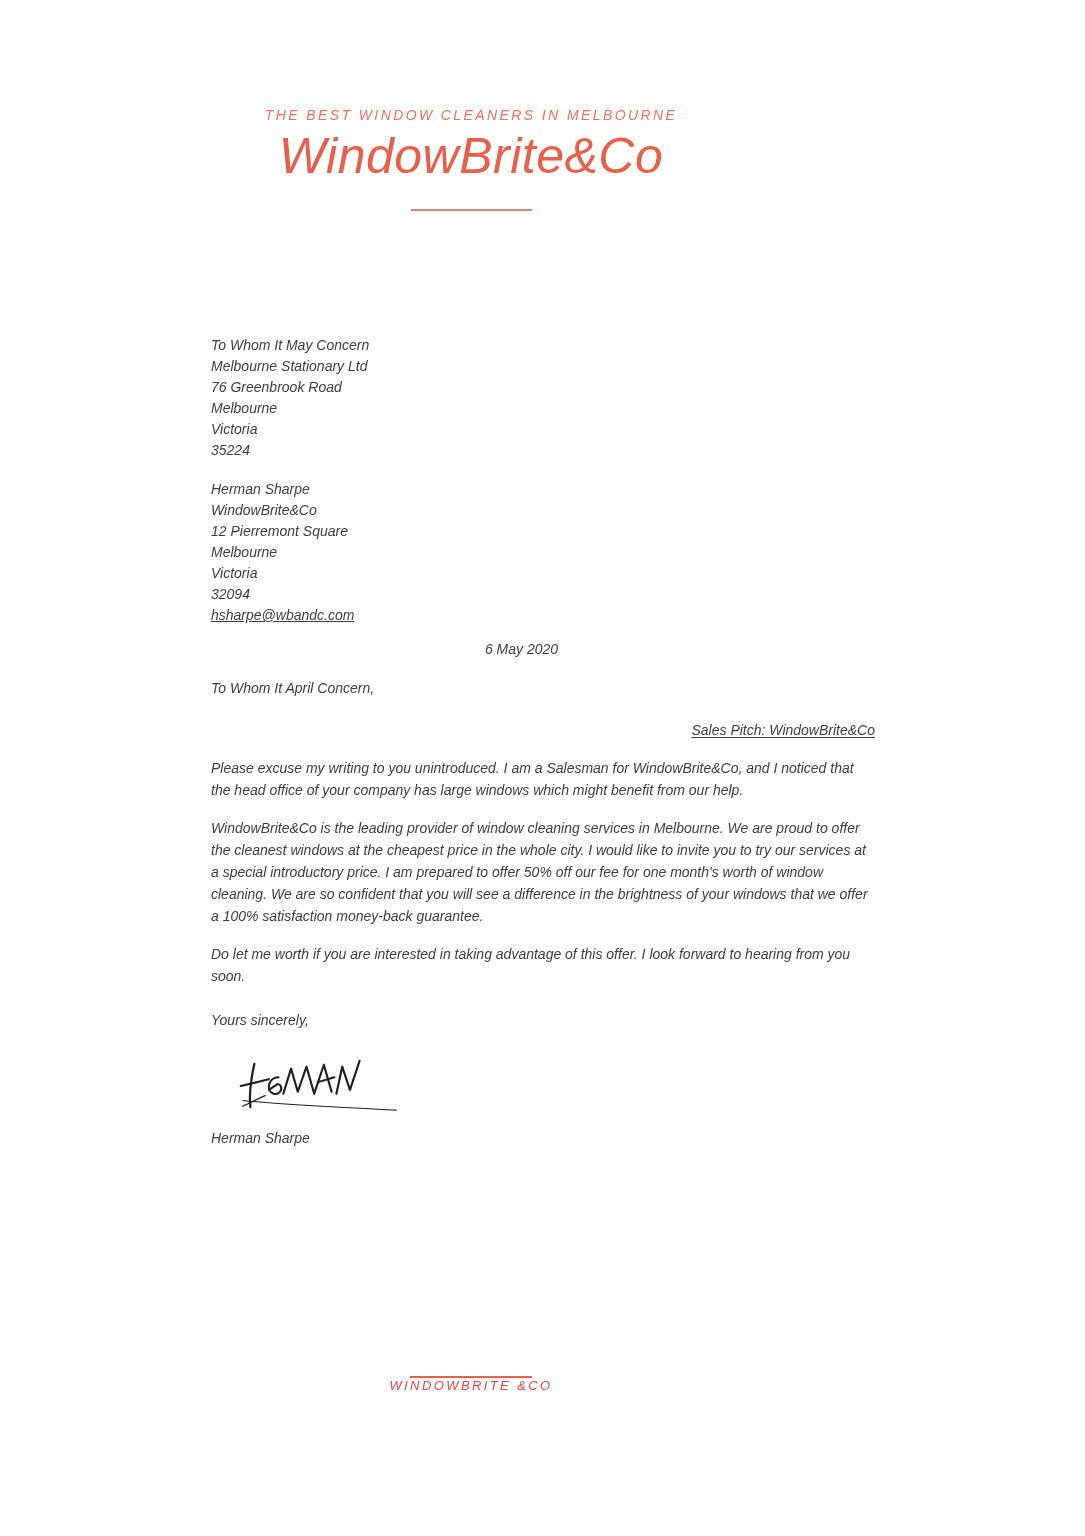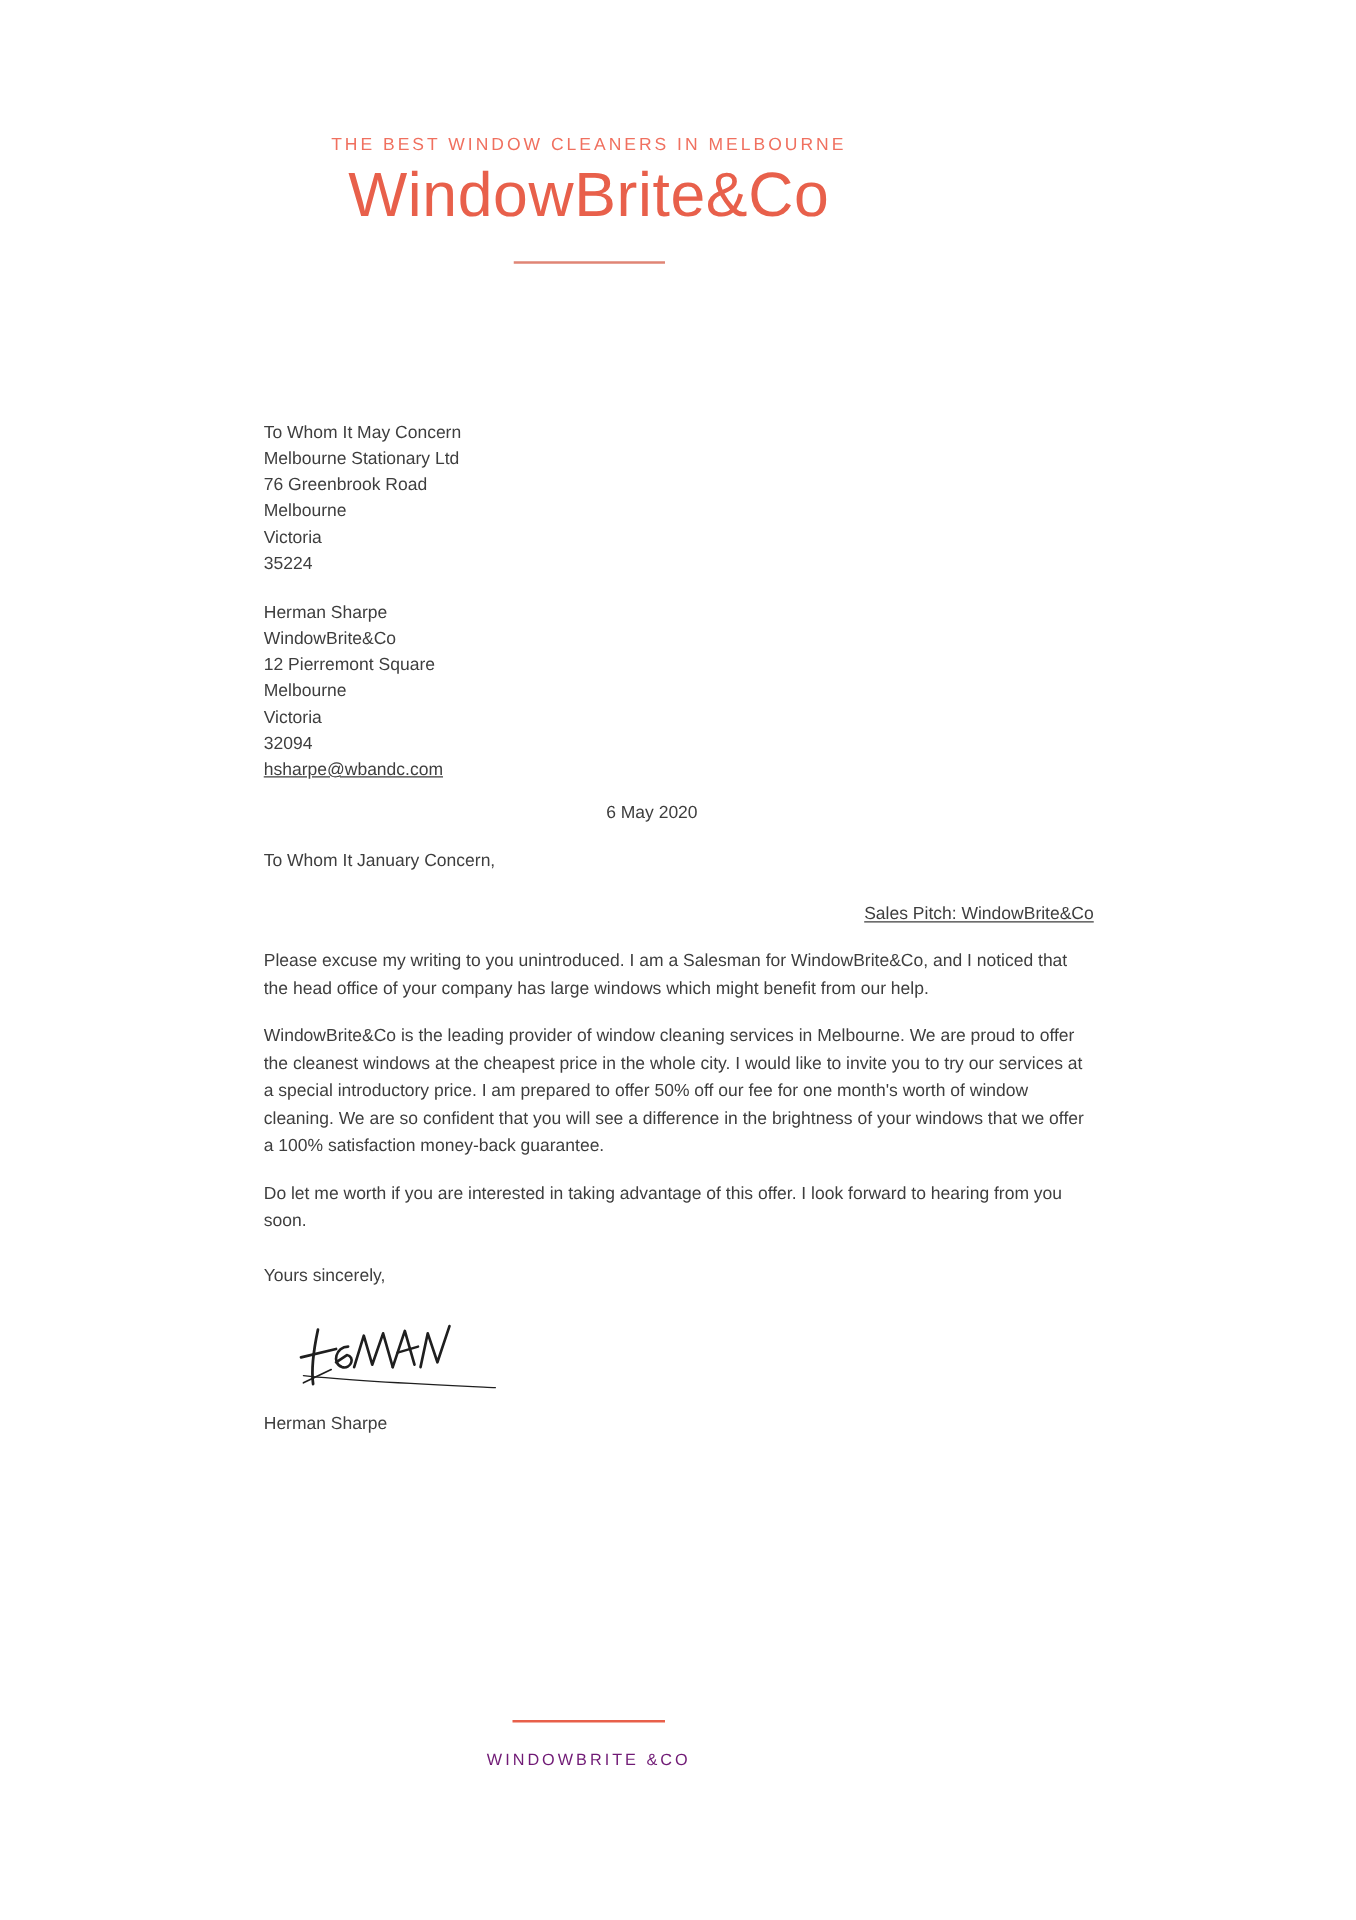--- a/index.html
+++ b/index.html
@@ -5,20 +5,21 @@
   * { margin: 0; padding: 0; box-sizing: border-box; }
   html, body { background: #ffffff; }
   .page {
     position: relative;
     width: 942px;
     height: 1536px;
     background: #ffffff;
     font-family: "Liberation Sans", sans-serif;
     color: #3E3E3E;
     overflow: hidden;
+    font-style: italic;
   }
   
   .letterhead { text-align: center; padding-top: 107px; }
   .tagline {
     font-size: 14px;
     line-height: 16px;
     letter-spacing: 2.4px;
     color: #F0705F;
     font-weight: 400;
   }
@@ -53,25 +54,24 @@
   .subject-text { text-decoration: underline; text-underline-offset: 2px; }
   .para { margin-top: 16px; }
   .closing { margin-top: 22px; }
   .signature { margin-top: 26px; margin-left: 24px; width: 170px; height: 56px; }
   .signature svg { display: block; width: 170px; height: 56px; }
   .signer { margin-top: 14px; }
   
   .footer { position: absolute; left: 0; right: 0; top: 1376px; text-align: center; }
   .footer-rule { width: 122px; height: 2px; background: #E8604B; margin: 0 auto; }
   .footer-brand {
-    margin-top: 22px;
     font-size: 13px;
     line-height: 16px;
     letter-spacing: 2.4px;
-    color: #701a75;
+    color: #ef4444;
   }
 </style>
 </head>
 <body>
 
 <div class="page">
 
   <header class="letterhead">
     <div class="tagline">THE BEST WINDOW CLEANERS IN MELBOURNE</div>
     <h1 class="company">WindowBrite&amp;Co</h1>
@@ -94,21 +94,21 @@
       <div>WindowBrite&amp;Co</div>
       <div>12 Pierremont Square</div>
       <div>Melbourne</div>
       <div>Victoria</div>
       <div>32094</div>
       <div><a href="#" class="email-link">hsharpe@wbandc.com</a></div>
     </div>
 
     <p class="date-line">6 May 2020</p>
 
-    <p class="salutation">To Whom It January Concern,</p>
+    <p class="salutation">To Whom It April Concern,</p>
 
     <p class="subject"><span class="subject-text">Sales Pitch: WindowBrite&amp;Co</span></p>
 
     <p class="para">Please excuse my writing to you unintroduced. I am a Salesman for WindowBrite&amp;Co, and I noticed that the head office of your company has large windows which might benefit from our help.</p>
     <p class="para">WindowBrite&amp;Co is the leading provider of window cleaning services in Melbourne. We are proud to offer the cleanest windows at the cheapest price in the whole city. I would like to invite you to try our services at a special introductory price. I am prepared to offer 50% off our fee for one month's worth of window cleaning. We are so confident that you will see a difference in the brightness of your windows that we offer a 100% satisfaction money-back guarantee.</p>
     <p class="para">Do let me worth if you are interested in taking advantage of this offer. I look forward to hearing from you soon.</p>
 
     <p class="closing">Yours sincerely,</p>
 
     <div class="signature">

